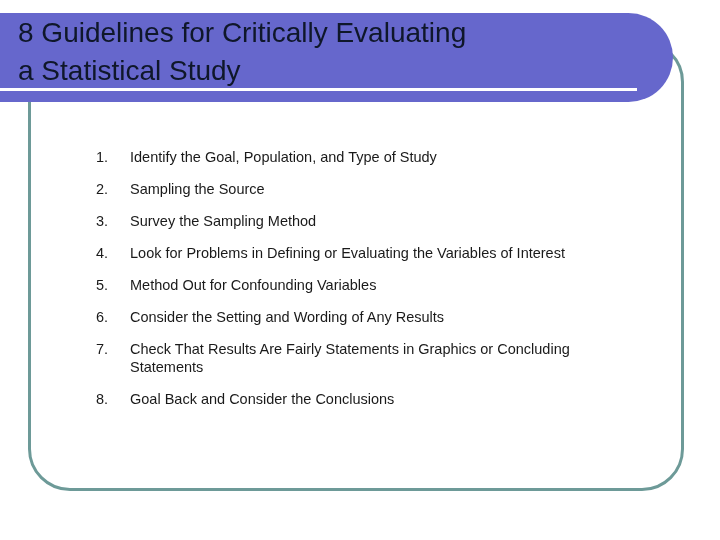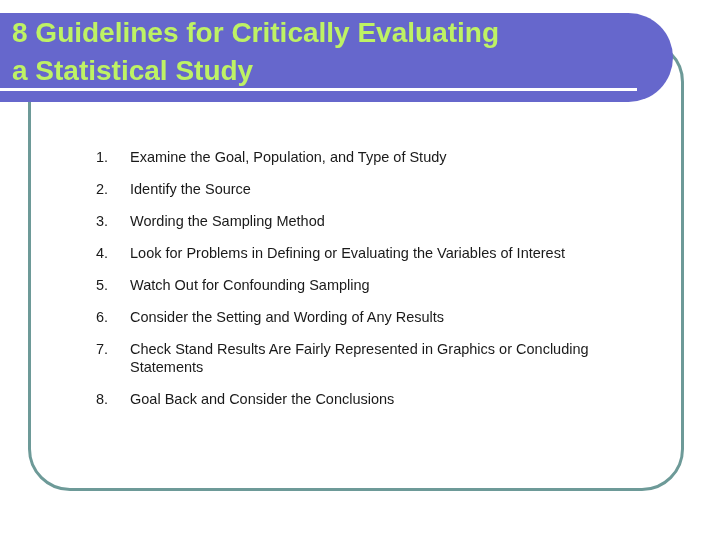--- a/index.html
+++ b/index.html
@@ -37,27 +37,27 @@
     left: -40px;
     top: 13px;
     width: 713px;
     height: 89px;
     background: #6667cc;
     border-radius: 0 46px 46px 0;
     box-sizing: border-box;
   }
   #title-text {
     position: absolute;
-    left: 52px;
+    left: 58px;
     top: 1px;
     width: 640px;
-    color: #bef264;
+    color: #0f172a;
     font-size: 28px;
     line-height: 38px;
-    font-weight: bold;
+    font-weight: normal;
     letter-spacing: 0px;
     white-space: pre-line;
   }
   #title-underline {
     position: absolute;
     left: 0px;
     top: 75px;
     width: 677px;
     height: 3px;
     background: #ffffff;
@@ -101,45 +101,45 @@
 
   <div id="title-banner">
     <div id="title-text">8 Guidelines for Critically Evaluating
 a Statistical Study</div>
     <div id="title-underline"></div>
   </div>
 
   <ul id="guideline-list">
     <li>
       <span class="num">1.</span>
-      <span class="txt">Examine the Goal, Population, and Type of Study</span>
+      <span class="txt">Identify the Goal, Population, and Type of Study</span>
     </li>
     <li>
       <span class="num">2.</span>
-      <span class="txt">Identify the Source</span>
+      <span class="txt">Sampling the Source</span>
     </li>
     <li>
       <span class="num">3.</span>
-      <span class="txt">Wording the Sampling Method</span>
+      <span class="txt">Survey the Sampling Method</span>
     </li>
     <li>
       <span class="num">4.</span>
       <span class="txt">Look for Problems in Defining or Evaluating the Variables of Interest</span>
     </li>
     <li>
       <span class="num">5.</span>
-      <span class="txt">Watch Out for Confounding Sampling</span>
+      <span class="txt">Method Out for Confounding Variables</span>
     </li>
     <li>
       <span class="num">6.</span>
       <span class="txt">Consider the Setting and Wording of Any Results</span>
     </li>
     <li>
       <span class="num">7.</span>
-      <span class="txt">Check Stand Results Are Fairly Represented in Graphics or Concluding Statements</span>
+      <span class="txt">Check That Results Are Fairly Statements in Graphics or Concluding Statements</span>
     </li>
     <li>
       <span class="num">8.</span>
       <span class="txt">Goal Back and Consider the Conclusions</span>
     </li>
   </ul>
 
 </div>
 
 </body></html>

